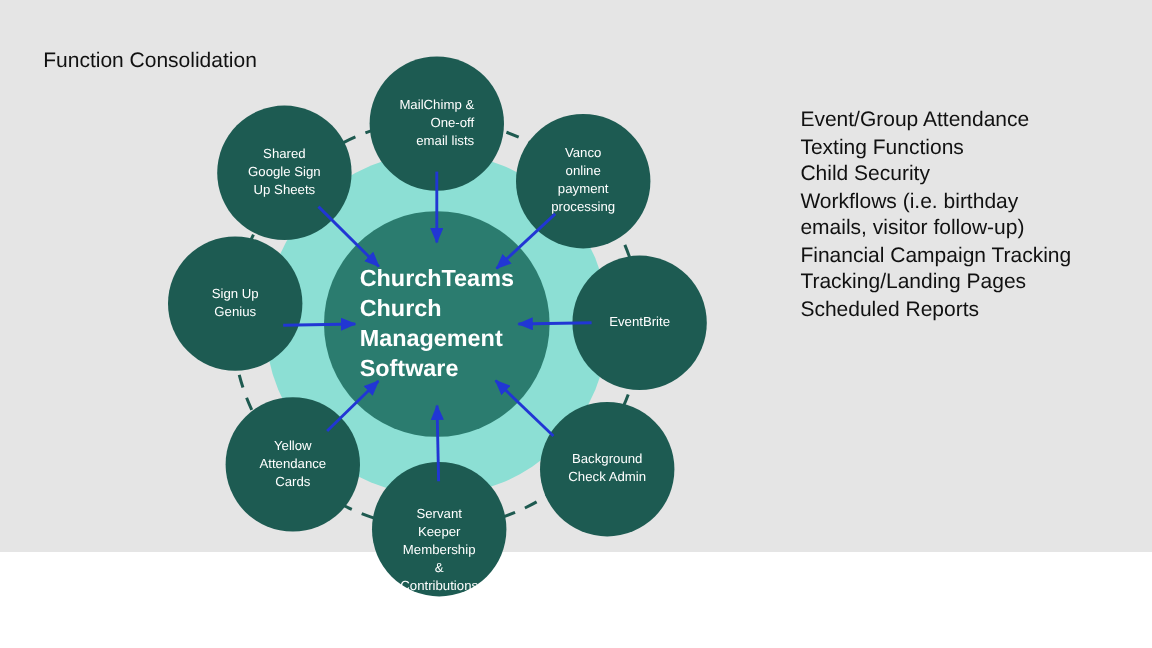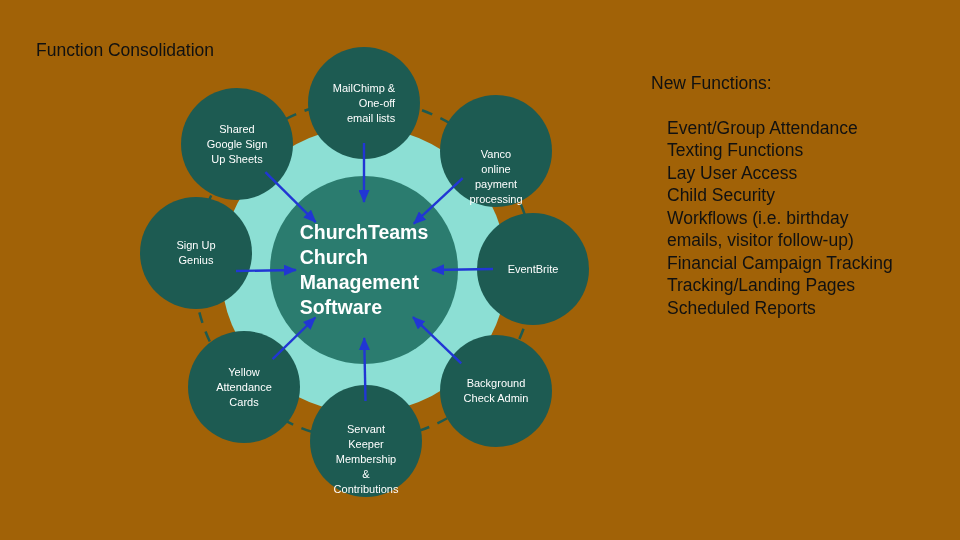--- a/index.html
+++ b/index.html
@@ -7,22 +7,22 @@
     padding: 0;
     background: #ffffff;
     width: 960px;
     height: 540px;
     overflow: hidden;
     font-family: "Liberation Sans", sans-serif;
   }
   .slide {
     position: relative;
     width: 960px;
-    height: 540px;
-    background: #a16207;
+    height: 460px;
+    background: #e5e5e5;
   }
   .slide-title {
     position: absolute;
     left: 36px;
     top: 40px;
     font-size: 17.5px;
     color: #111111;
     white-space: nowrap;
   }
   .diagram {
@@ -80,25 +80,25 @@
     text-align: center;
   }
   .satellite span {
     color: #ffffff;
     font-size: 11px;
     line-height: 15px;
     white-space: pre-line;
   }
   .pos-top          { left: 308px; top: 47px; text-align: right;  }
   .pos-top-left     { left: 181px; top: 88px;  }
-  .pos-top-right    { left: 440px; top: 95px; align-items: flex-end;  }
+  .pos-top-right    { left: 430px; top: 95px;  }
   .pos-left         { left: 140px; top: 197px; }
   .pos-right        { left: 477px; top: 213px; }
   .pos-bottom-left  { left: 188px; top: 331px; }
-  .pos-bottom-right { left: 440px; top: 335px; }
+  .pos-bottom-right { left: 450px; top: 335px; }
   .pos-bottom       { left: 310px; top: 385px; align-items: flex-end; }
   .panel {
     position: absolute;
     left: 651px;
     top: 72px;
     width: 272px;
     color: #111111;
   }
   .panel-heading {
     font-size: 17.5px;
@@ -192,25 +192,23 @@
         <line x1="493" y1="269" x2="432" y2="270" marker-end="url(#ah)"></line>
         <line x1="272.6" y1="359.1" x2="315.3" y2="317.5" marker-end="url(#ah)"></line>
         <line x1="461.2" y1="363.3" x2="413" y2="317.1" marker-end="url(#ah)"></line>
         <line x1="365.5" y1="401" x2="364.2" y2="338" marker-end="url(#ah)"></line>
       </g>
     </svg>
 
   </div>
 
   <div class="panel">
-    <p class="panel-heading">New Functions:</p>
     <ul class="panel-list">
       <li>Event/Group Attendance</li>
       <li>Texting Functions</li>
-      <li>Lay User Access</li>
       <li>Child Security</li>
       <li>Workflows (i.e. birthday emails, visitor follow-up)</li>
       <li>Financial Campaign Tracking</li>
       <li>Tracking/Landing Pages</li>
       <li>Scheduled Reports</li>
     </ul>
   </div>
 
 </div>
 

